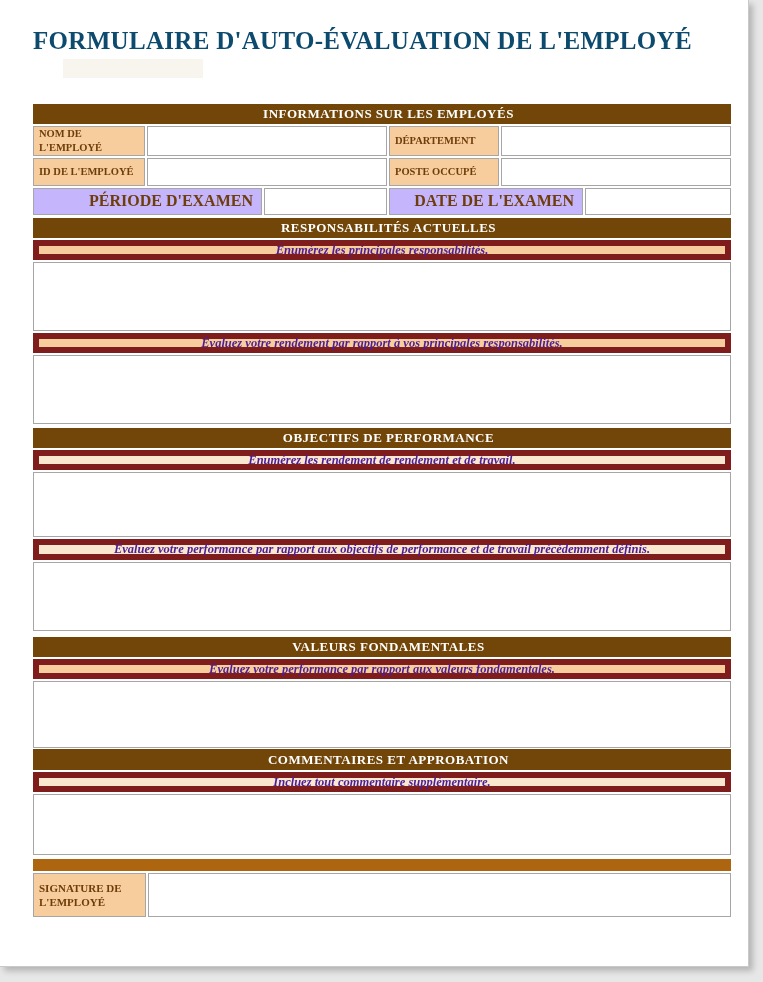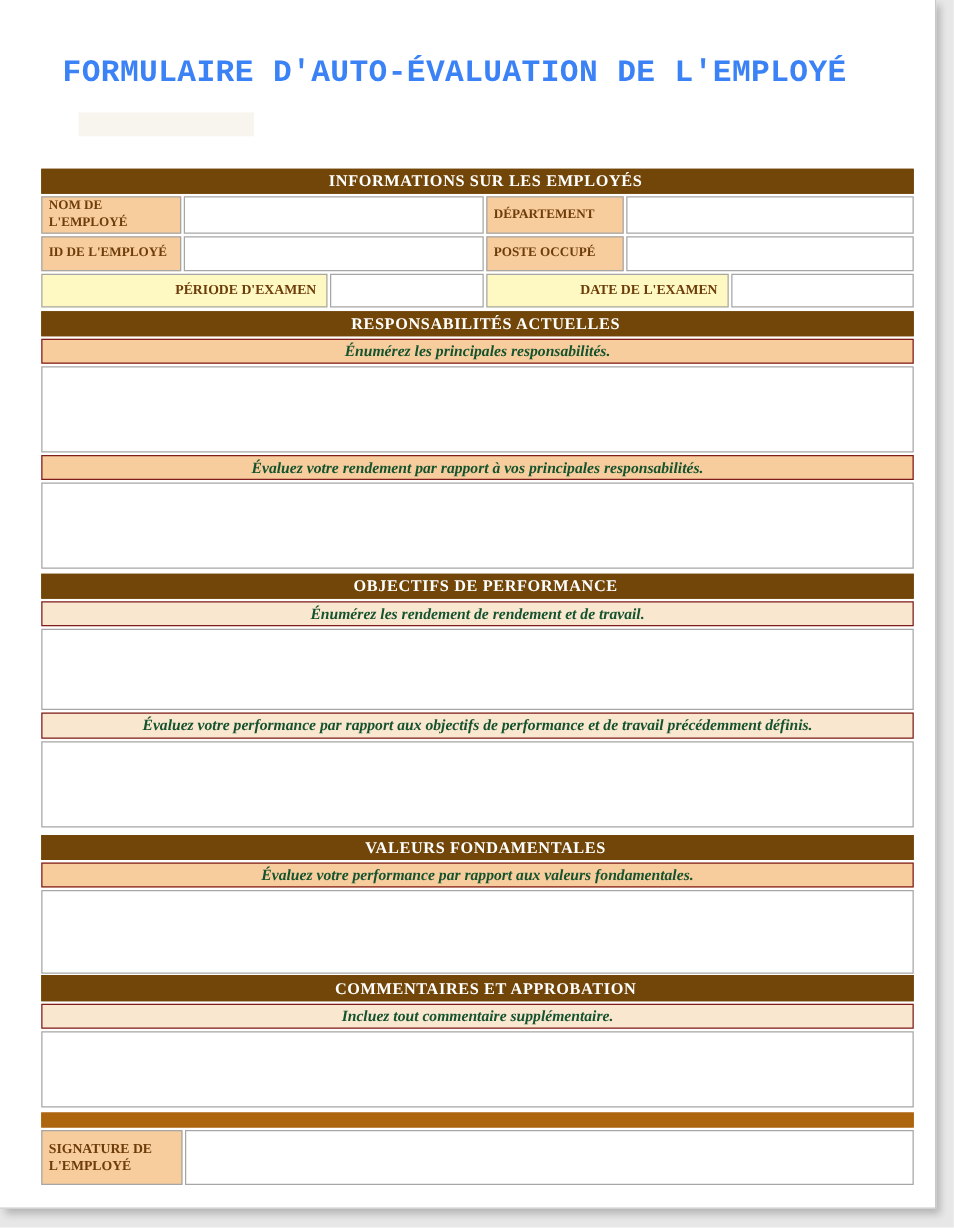--- a/index.html
+++ b/index.html
@@ -9,22 +9,22 @@
     font-family:"Liberation Serif","DejaVu Serif",serif;
   }
   .page{
     position:relative;box-sizing:border-box;
     width:749px;height:967px;background:#ffffff;
     padding:27px 17px 0 33px;
     border-right:1px solid #c9c9c9;border-bottom:1px solid #c9c9c9;
     box-shadow:4px 4px 6px rgba(0,0,0,0.22);
   }
   h1.title{
-    margin:17px;font-size:25px;font-weight:bold;letter-spacing:0.3px;
-    color:#3b82f6;white-space:nowrap;font-family:Liberation Mono, monospace;
+    margin:0;font-size:25px;font-weight:bold;letter-spacing:0.3px;
+    color:#0c4a6e;white-space:nowrap;
   }
   .title-highlight{
     width:140px;height:19px;margin:4px 0 0 30px;background:#f8f4ee;
   }
   .tbl{display:flex;flex-direction:column;gap:2px;}
   .tbl.info{margin-top:26px;}
   .tbl.sec-0{margin-top:3px;border-radius:25px;}
   .tbl.sec-1{margin-top:4px;}
   .tbl.sec-2{margin-top:6px;}
   .tbl.sec-3{margin-top:1px;}
@@ -32,35 +32,35 @@
   .bar{
     box-sizing:border-box;height:20px;
     display:flex;align-items:center;justify-content:center;
   }
   .bar.brown{
     background:#714608;border:1px solid #714608;
     color:#ffffff;font-weight:bold;font-size:13px;letter-spacing:0.5px;padding-left:13px;
   }
   .bar.caramel{height:12px;background:#ad650f;border:1px solid #ad650f;}
   .prompt{
-    box-sizing:border-box;height:20px;border:1px solid #7f1d1d;
+    box-sizing:border-box;height:20px;border:6px solid #7f1d1d;
     display:flex;align-items:center;justify-content:center;
-    font-size:12.5px;font-weight:bold;font-style:italic;color:#14532d;
+    font-size:12.5px;font-weight:bold;font-style:italic;color:#4c1d95;
   }
   .prompt.peach{background:#f7cd9d;}
   .prompt.cream{background:#fae7d0;}
   .row{display:flex;gap:2px;}
   .cell{box-sizing:border-box;border:1px solid #a6a6a6;}
   .label{
     background:#f7cd9d;color:#6e3d0a;font-weight:bold;font-size:10.5px;
     display:flex;align-items:center;padding:2px 4px 2px 5px;line-height:1.3;
   }
   .label.cream{
-    background:#fef9c3;justify-content:flex-end;text-align:right;
-    font-size:11px;padding-right:8px;
+    background:#c4b5fd;justify-content:flex-end;text-align:right;
+    font-size:16px;padding-right:8px;
   }
   .input{background:#ffffff;}
   .h30{height:30px;}.h28{height:28px;}.h27{height:27px;}
   .w-l1{width:112px;flex:0 0 auto;}
   .w-i1{width:240px;flex:0 0 auto;}
   .w-l2{width:110px;flex:0 0 auto;text-align:right;}
   .w-i2{flex:1;}
   .w-c1{width:229px;flex:0 0 auto;}
   .w-ci1{width:123px;flex:0 0 auto;}
   .w-c2{width:194px;flex:0 0 auto;}

